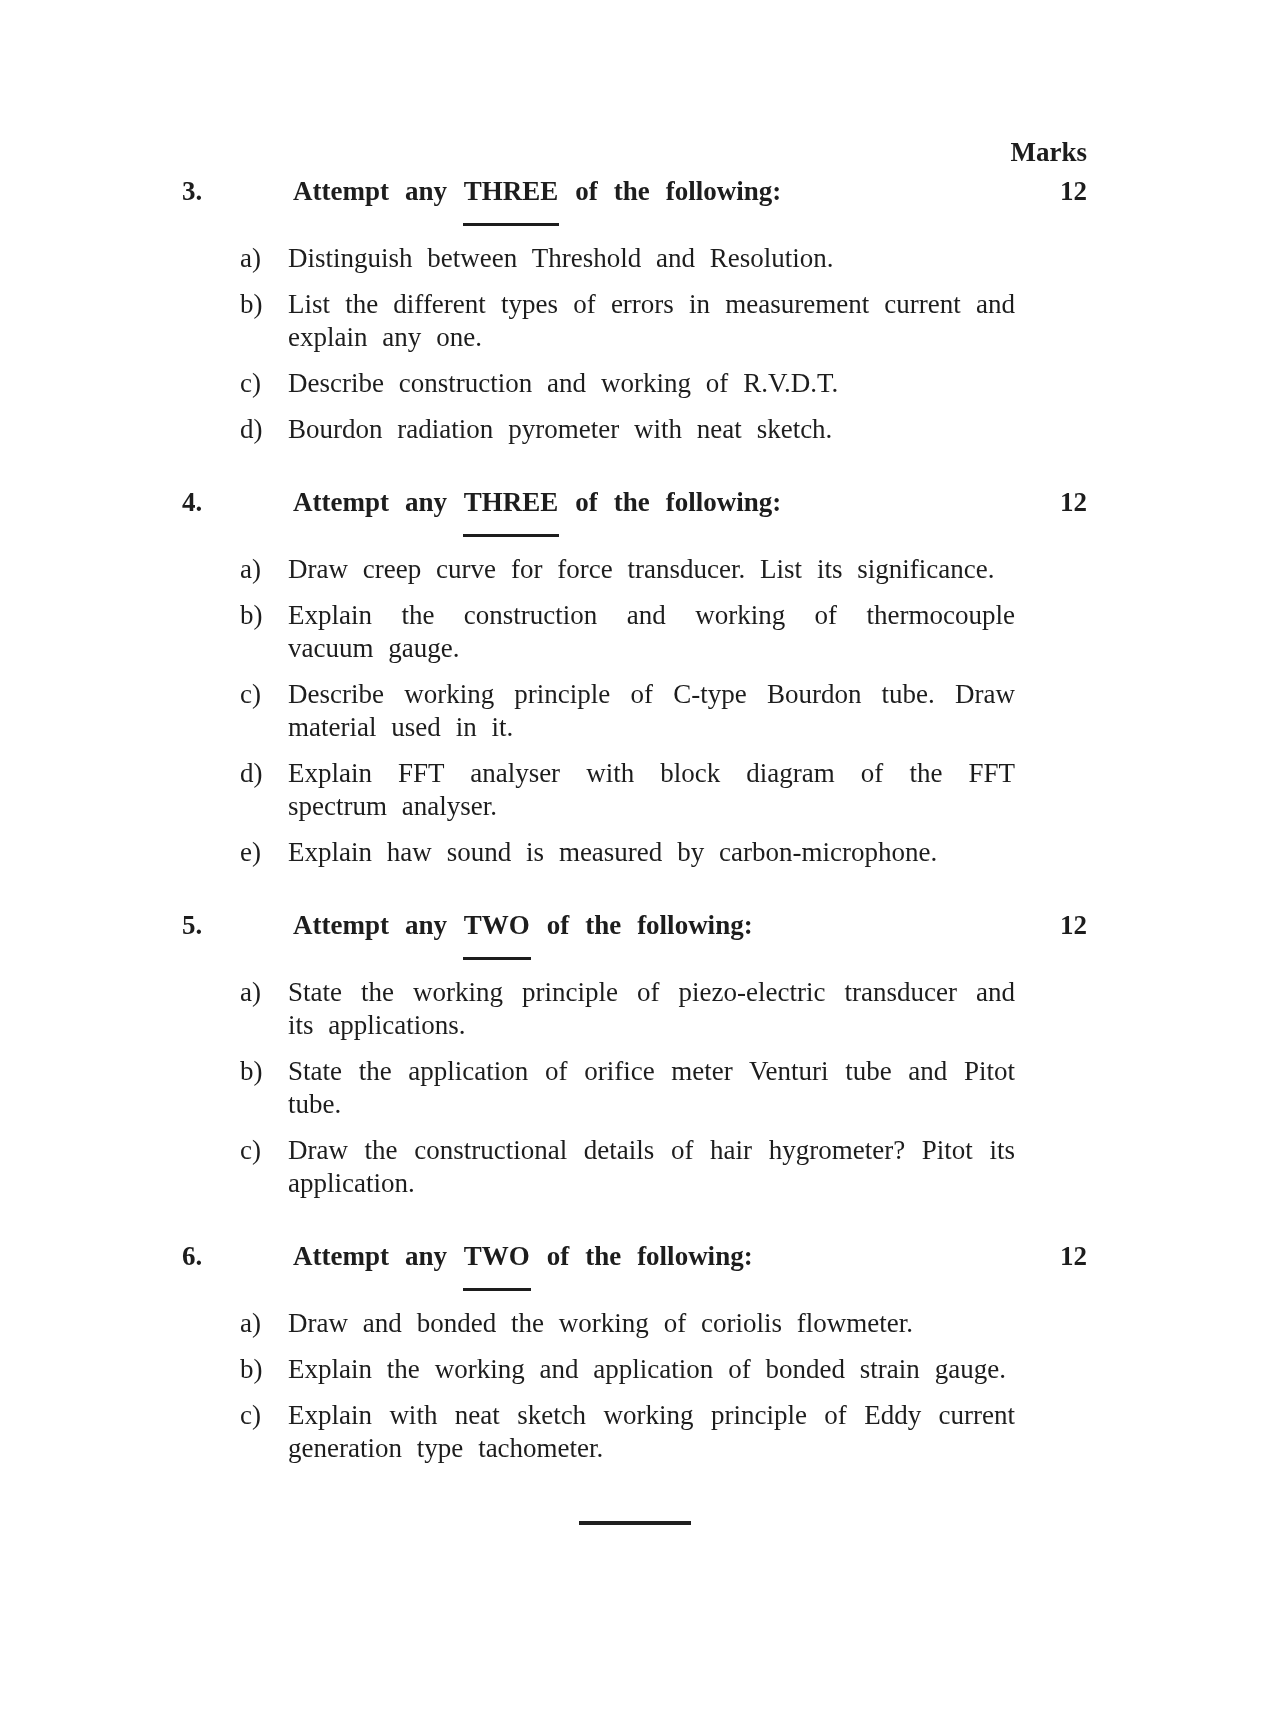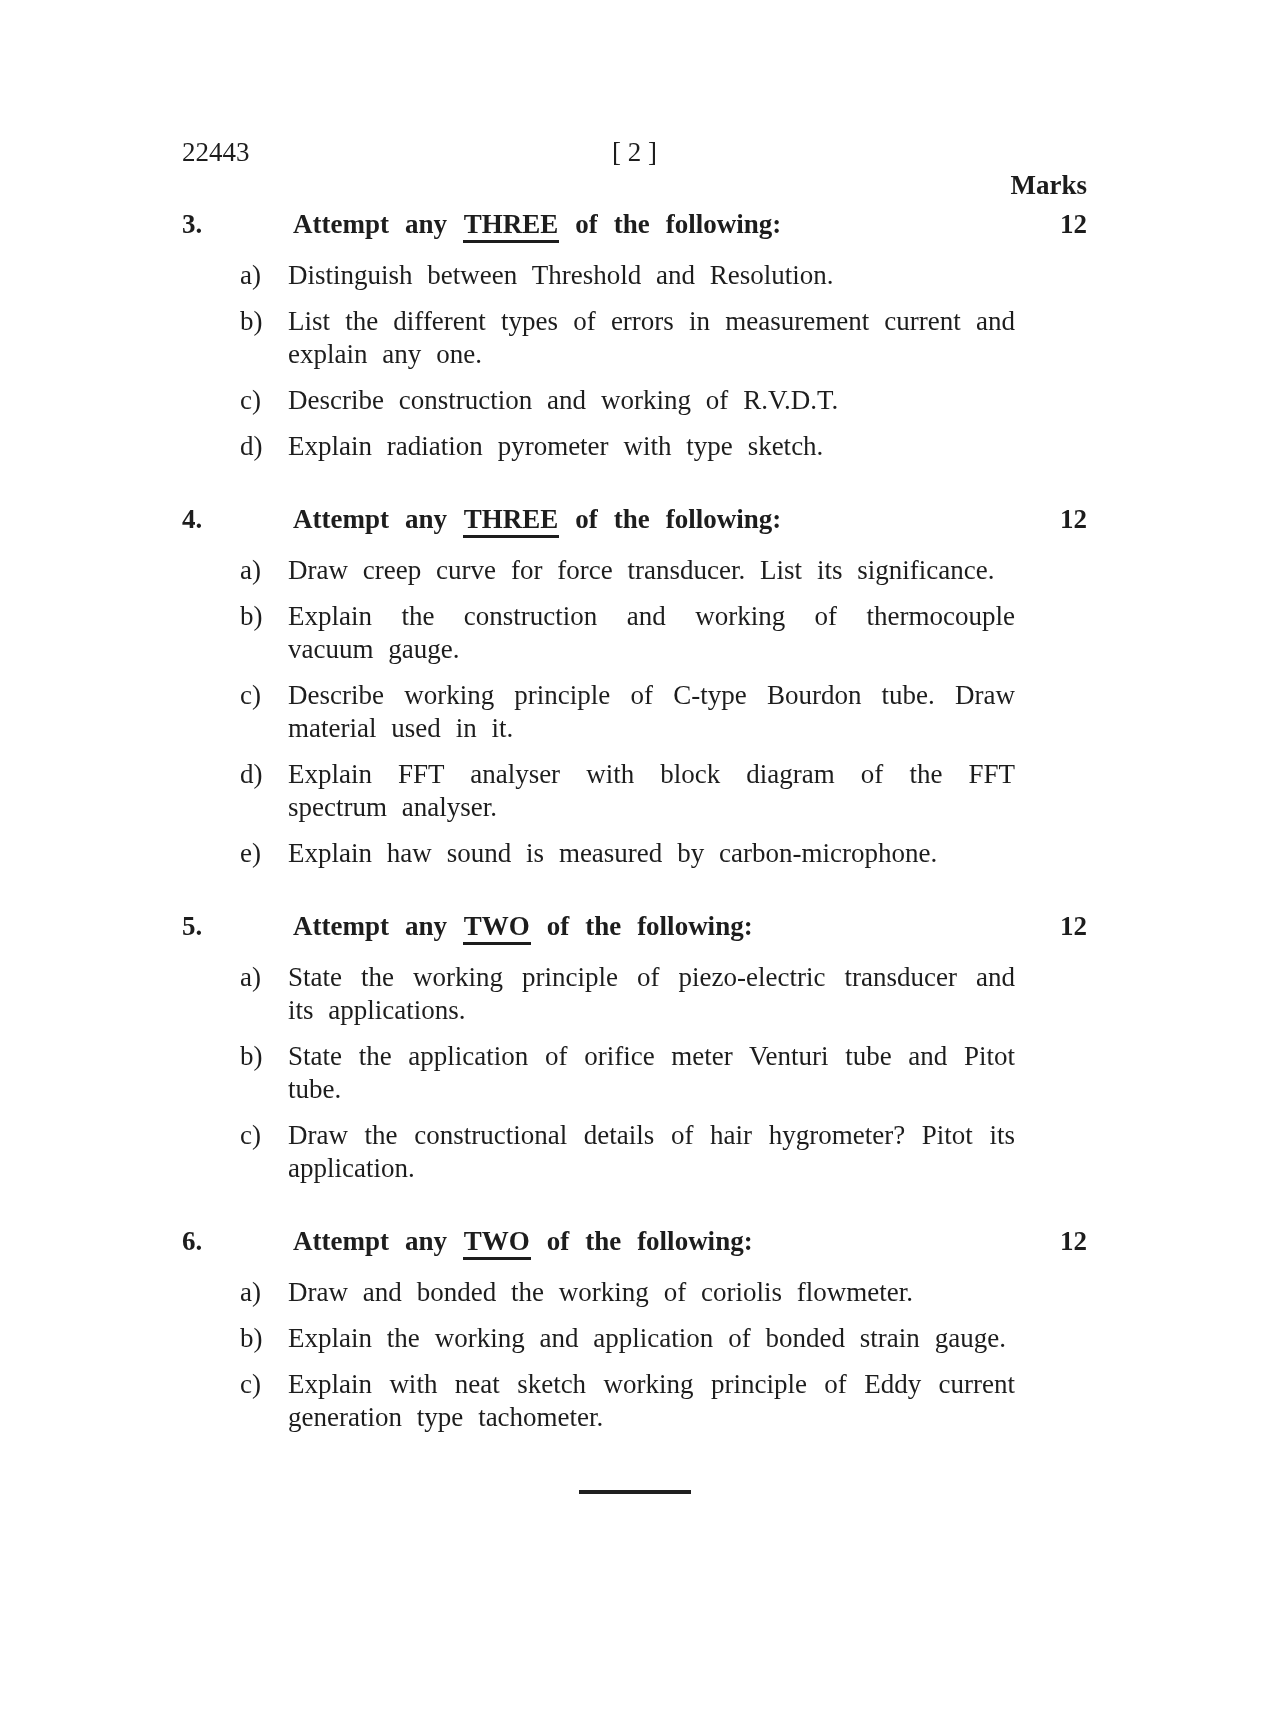--- a/index.html
+++ b/index.html
@@ -44,21 +44,21 @@
   .q-num {
     flex: 0 0 111px;
   }
   .q-heading {
     flex: 1 1 auto;
     word-spacing: 0.34em;
   }
   .q-keyword {
     display: inline-block;
     border-bottom: 3px solid #1d1d1d;
-    padding: 0 1px 2px 1px;
+    padding: 0 1px 18px 1px;
     line-height: 28px;
   }
   .q-marks {
     flex: 0 0 auto;
     text-align: center;
   }
   .q-items {
     margin-top: 16px;
   }
   .item {
@@ -78,25 +78,20 @@
     height: 4px;
     background: #1f1f1f;
     margin: 56px auto 0 auto;
   }
 </style>
 </head>
 <body>
 
 <div class="page">
 
-  <div class="page-header">
-    <span class="hl">22443</span>
-    <span class="hc">[ 2 ]</span>
-    <span class="hr"></span>
-  </div>
 
   <div class="marks-label">Marks</div>
 
   <div>
   <div class="question">
     <div class="q-heading-row">
       <span class="q-num">3.</span>
       <span class="q-heading"><span>Attempt any </span><span class="q-keyword">THREE</span><span> of the following:</span></span>
       <span class="q-marks">12</span>
     </div>
@@ -111,21 +106,21 @@
     <span class="item-text">List the different types of errors in measurement current and explain any one.</span>
   </div>
 
   <div class="item">
     <span class="item-letter">c)</span>
     <span class="item-text">Describe construction and working of R.V.D.T.</span>
   </div>
 
   <div class="item">
     <span class="item-letter">d)</span>
-    <span class="item-text">Explain radiation pyrometer with type sketch.</span>
+    <span class="item-text">Bourdon radiation pyrometer with neat sketch.</span>
   </div>
 </div>
   </div>
 
   <div class="question">
     <div class="q-heading-row">
       <span class="q-num">4.</span>
       <span class="q-heading"><span>Attempt any </span><span class="q-keyword">THREE</span><span> of the following:</span></span>
       <span class="q-marks">12</span>
     </div>

